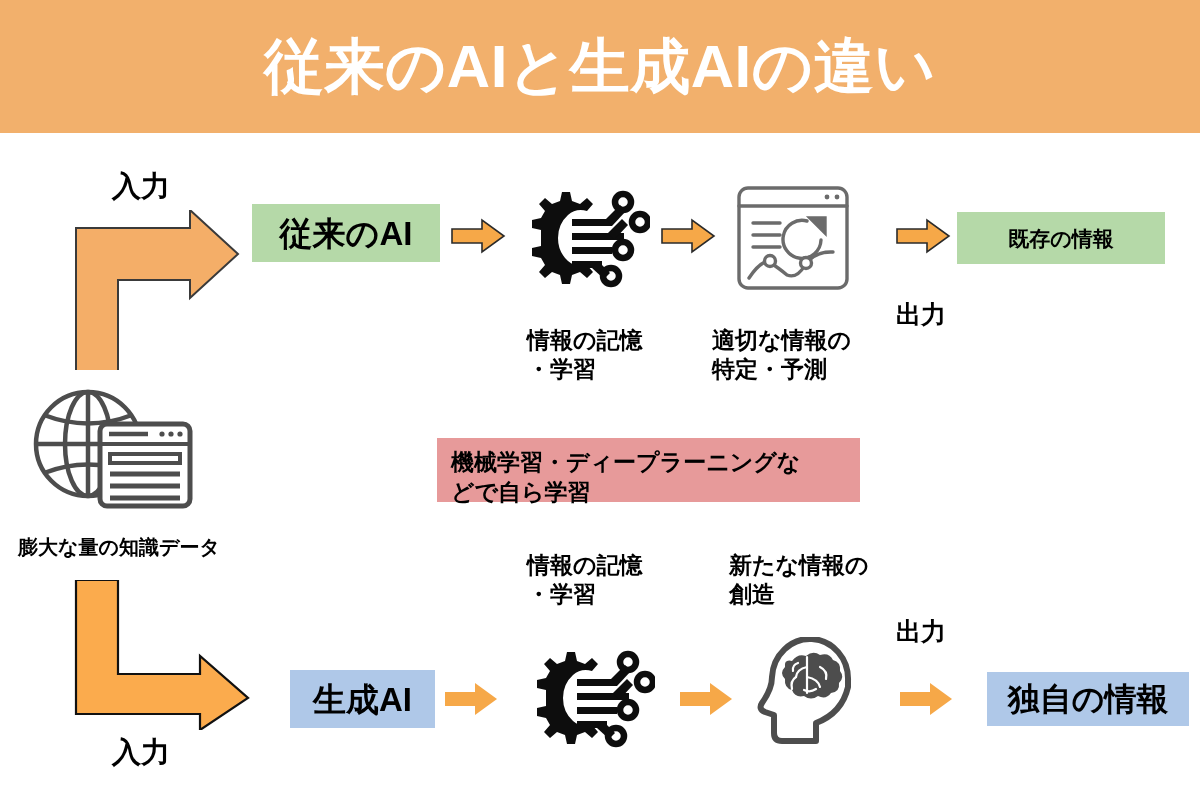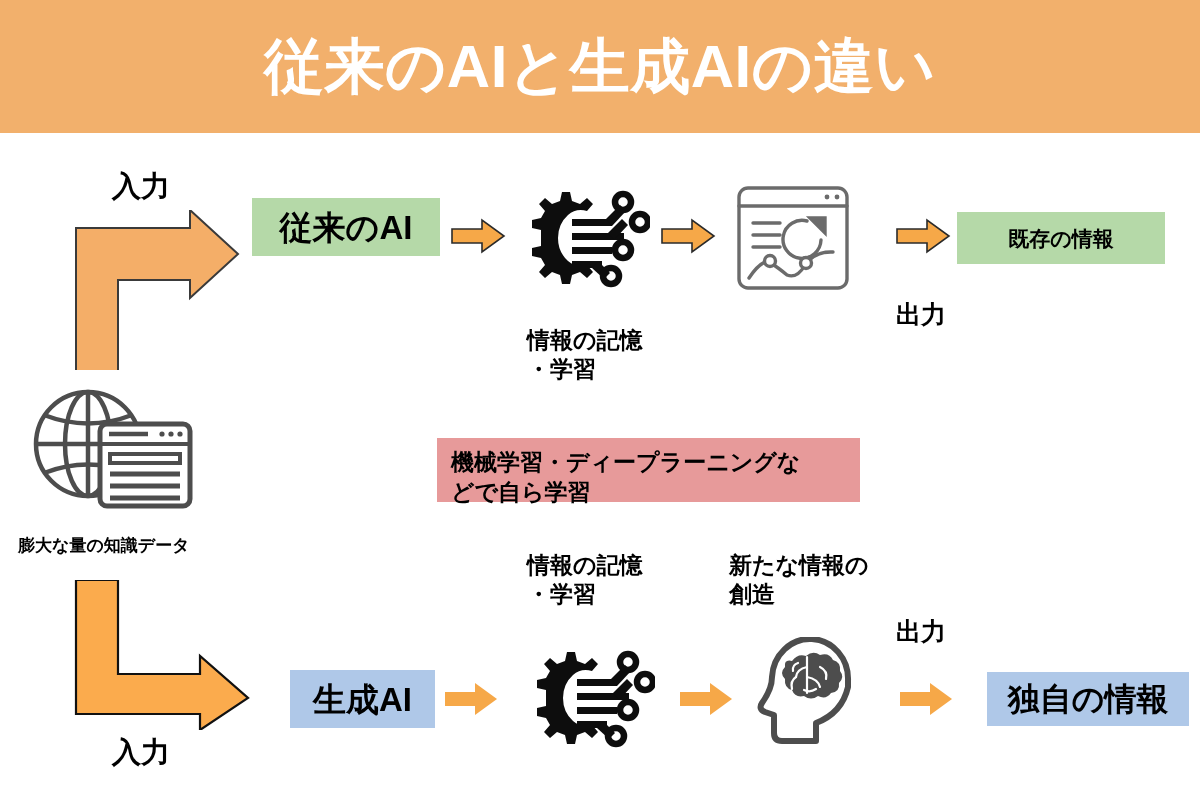--- a/index.html
+++ b/index.html
@@ -123,31 +123,31 @@
         <circle cx="140" cy="52" r="2.6" fill="#4d4d4d"></circle>
         <circle cx="149" cy="52" r="2.6" fill="#4d4d4d"></circle>
         <circle cx="158" cy="52" r="2.6" fill="#4d4d4d"></circle>
         <rect x="88" y="72" width="70" height="9" fill="none" stroke="#4d4d4d" stroke-width="4"></rect>
         <line x1="88" y1="92" x2="158" y2="92" stroke="#4d4d4d" stroke-width="5"></line>
         <line x1="88" y1="104" x2="158" y2="104" stroke="#4d4d4d" stroke-width="5"></line>
         <line x1="88" y1="116" x2="158" y2="116" stroke="#4d4d4d" stroke-width="5"></line>
       </g>
     </svg>
   </div>
-  <div class="lbl" style="left:18px; top:535px; font-size:17px;text-align:center;">膨大な量の知識データ</div>
+  <div class="lbl" style="left:18px; top:535px; font-size:20px;text-align:center;">膨大な量の知識データ</div>
 
   <div class="lbl" style="left:112px; top:168px; font-size:29px;">入力</div>
 
   <div class="arrow-elbow" style="left:72px; top:210px; width:170px; height:160px;">
     <svg width="170" height="160" viewBox="0 0 170 160" xmlns="http://www.w3.org/2000/svg">
       <path d="M4 156 L4 4 L118 4 L118 -14 L166 30 L118 74 L118 56 L46 56 L46 156 Z" transform="translate(0,14)" fill="#f4ae68" stroke="#3a3a3a" stroke-width="2"></path>
     </svg>
   </div>
 
-  <div class="cat-box cat-green" style="left:252px; top:198px; width:188px; height:58px; font-size:33px;">従来のAI</div>
+  <div class="cat-box cat-green" style="left:252px; top:204px; width:188px; height:58px; font-size:33px;">従来のAI</div>
 
   <div class="arrow-small" style="left:450px; top:218px; width:56px; height:36px;">
     <svg width="56" height="36" viewBox="0 0 56 36" xmlns="http://www.w3.org/2000/svg">
       <path d="M2 11 L32 11 L32 2 L54 18 L32 34 L32 25 L2 25 Z" fill="#f6a848" stroke="#2b2b2b" stroke-width="1.6"></path>
     </svg>
   </div>
 
   <div class="icon-wrap" style="left:510px; top:188px; width:140px; height:100px;">
     <svg width="140" height="100" viewBox="0 0 140 100" xmlns="http://www.w3.org/2000/svg">
       <g fill="#0d0d0d">
@@ -202,20 +202,22 @@
         <path d="M75 35 L90 35 L90 50 Z" fill="#6b6b6b" stroke="none"></path>
         <path d="M75 35 L90 35 L90 50 Z"></path>
 
         <path d="M14 95 Q24 80 33 78 Q45 86 52 92 Q62 96 70 82 Q80 68 98 69"></path>
         <circle cx="35" cy="78" r="5.5" fill="#ffffff"></circle>
         <circle cx="71" cy="80" r="5.5" fill="#ffffff"></circle>
       </g>
     </svg>
   </div>
 
+  <div class="lbl" style="left:712px; top:326px; font-size:23px;">適切な情報の
+特定・予測</div>
 
   <div class="arrow-small" style="left:895px; top:218px; width:56px; height:36px;">
     <svg width="56" height="36" viewBox="0 0 56 36" xmlns="http://www.w3.org/2000/svg">
       <path d="M2 11 L32 11 L32 2 L54 18 L32 34 L32 25 L2 25 Z" fill="#f6a848" stroke="#2b2b2b" stroke-width="1.6"></path>
     </svg>
   </div>
 
   <div class="lbl" style="left:896px; top:299px; font-size:25px;">出力</div>
 
   <div class="cat-box cat-green" style="left:957px; top:212px; width:208px; height:52px; font-size:21px;">既存の情報</div>

